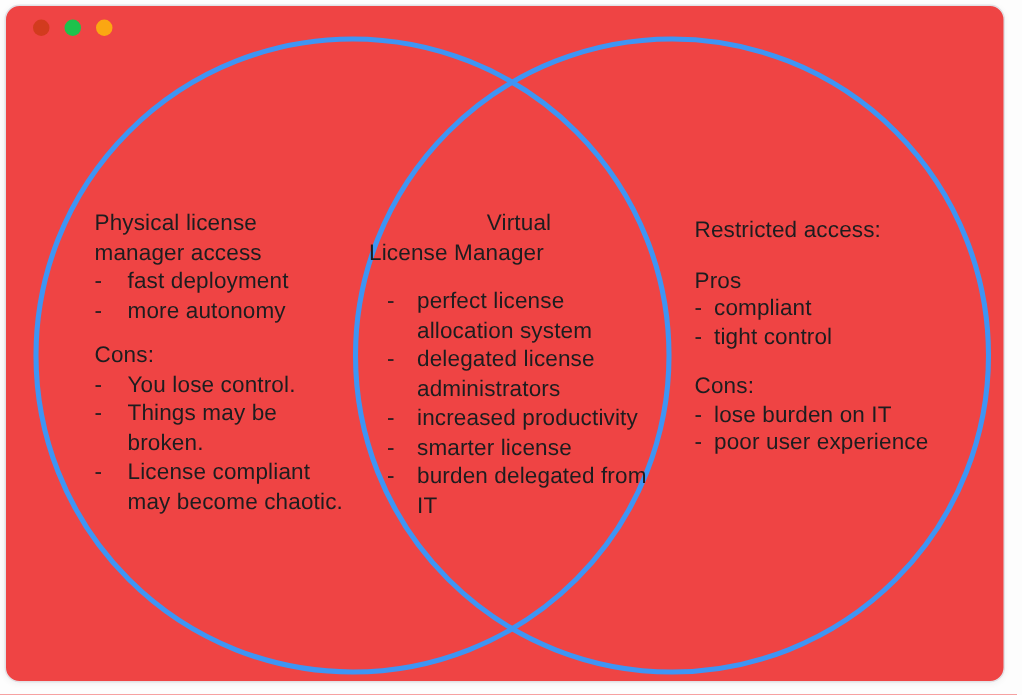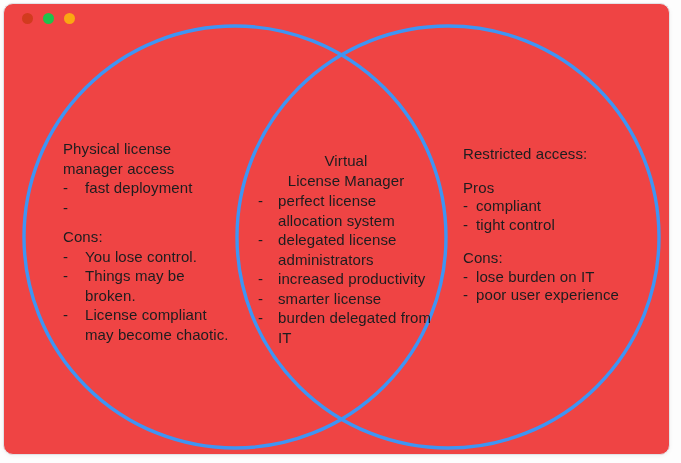--- a/index.html
+++ b/index.html
@@ -20,21 +20,21 @@
   .dot.orange{background:#fba712}
   svg.venn{position:absolute;left:0;top:0;}
   .tblock{
     position:absolute;font-size:15px;line-height:19.5px;color:#1d1d1f;
     letter-spacing:0.1px;
   }
   .ln{display:flex;}
   .ln .dash{flex:0 0 auto;}
   .left-block{left:59px;top:135px;width:200px;}
   .left-block .dash{width:22px;}
-  .title-block{left:242px;top:135px;width:200px;text-align:center;margin-top:12px;}
+  .title-block{left:242px;top:135px;width:200px;text-align:center;}
   .mid-block{left:254px;top:187px;width:190px;}
   .mid-block .dash{width:20px;}
   .right-block{left:459px;top:141px;width:195px;line-height:18.5px;}
   .right-block .dash{width:13px;}
   .blank-10{height:10px;line-height:10px;}
   .blank-15{height:15px;line-height:15px;}
 </style>
 </head>
 <body>
 
@@ -57,20 +57,21 @@
       </div>
     <div class="ln">
         <span>manager access</span>
       </div>
     <div class="ln">
         <span class="dash">-</span>
         <span>fast deployment</span>
       </div>
     <div class="ln">
         <span class="dash">-</span>
+        <span>more autonomy</span>
       </div>
     <div class="ln blank-10"></div>
     <div class="ln">
         <span>Cons:</span>
       </div>
     <div class="ln">
         <span class="dash">-</span>
         <span>You lose control.</span>
       </div>
     <div class="ln">
@@ -88,21 +89,21 @@
     <div class="ln">
         <span class="dash"></span>
         <span>may become chaotic.</span>
       </div>
   </div>
 
   <div class="tblock title-block">
     <div class="ln" style="justify-content:center">
         <span>Virtual</span>
       </div>
-    <div class="ln" style="justify-content:center">
+    <div class="ln" style="justify-content:flex-start">
         <span>License Manager</span>
       </div>
   </div>
 
   <div class="tblock mid-block">
     <div class="ln">
         <span class="dash">-</span>
         <span>perfect license</span>
       </div>
     <div class="ln">

